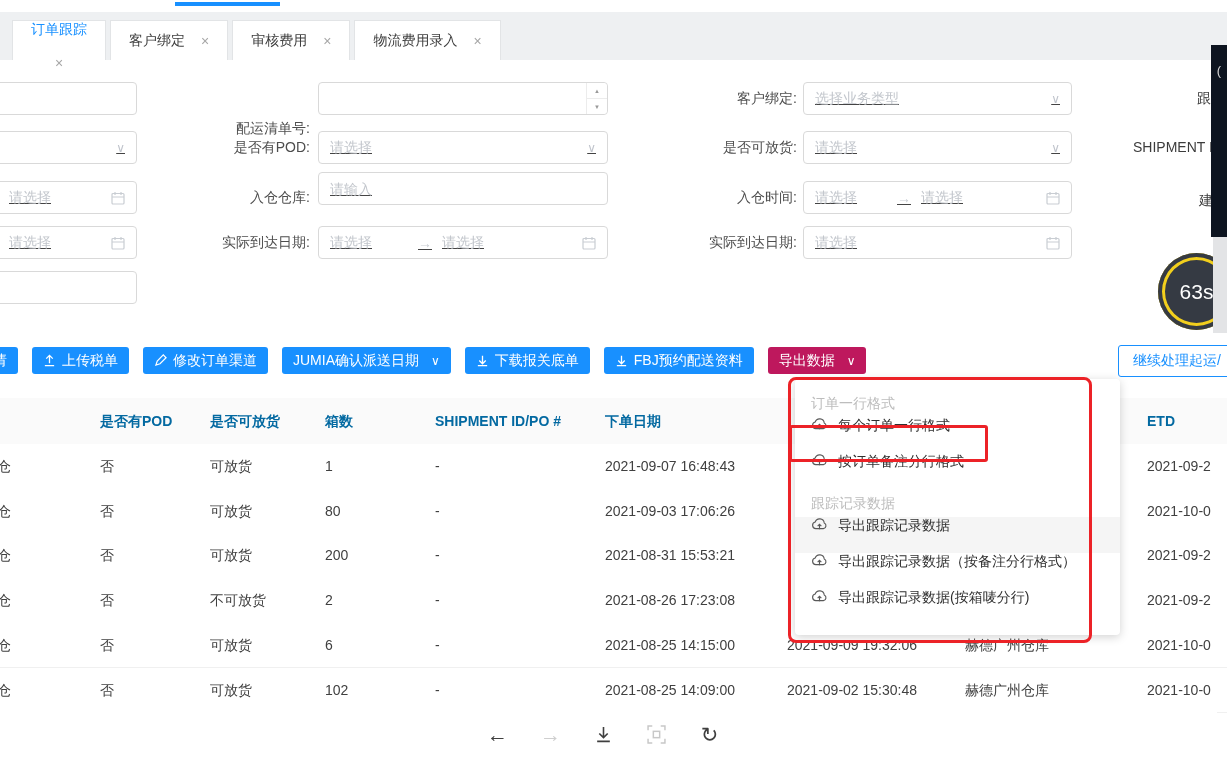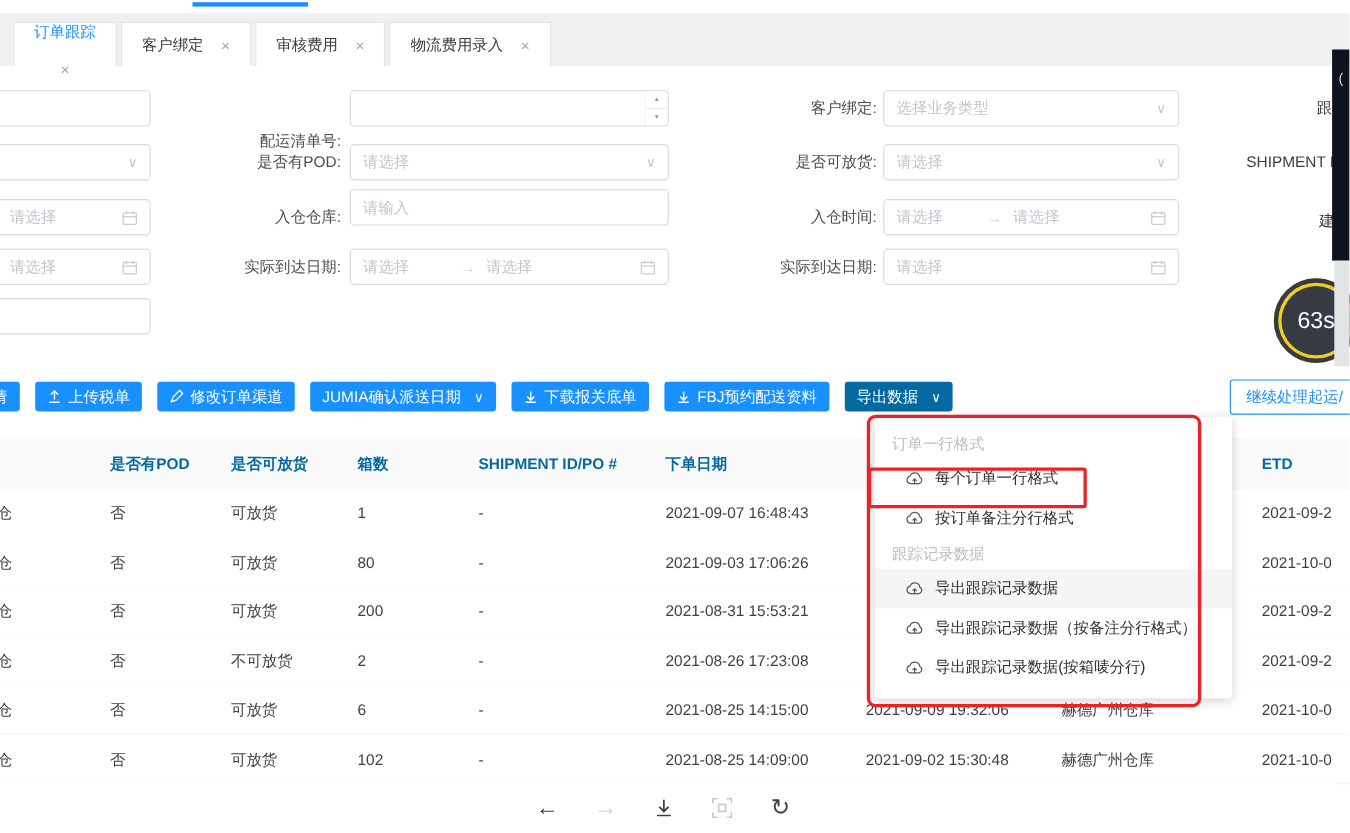--- a/index.html
+++ b/index.html
@@ -14,59 +14,59 @@
            display:flex;align-items:flex-end;padding-left:12px;box-sizing:border-box;gap:4px;z-index:4;}
   .tab{height:40px;background:#fff;border:1px solid #e2e4e6;border-bottom:none;
        display:flex;align-items:center;gap:16px;padding:0 18px;box-sizing:border-box;cursor:pointer;}
   .tab .x{color:#a6a6a6;font-size:14px;}
   .tab.active{color:#1890ff;flex-direction:column;}
   .tab:not(.active){color:#3c3c3c;}
 
   
   .flabel{position:absolute;width:160px;text-align:right;color:#4d4d4d;line-height:33px;height:33px;}
   .fbox{position:absolute;height:33px;box-sizing:border-box;border:1px solid #d9d9d9;border-radius:4px;
-        background:#fff;display:flex;align-items:center;padding:0 11px;color:#444;}
+        background:#fff;display:flex;align-items:center;padding:0 11px;color:#444;text-decoration:underline;}
   .fbox input{border:none;outline:none;width:100%;font:inherit;color:#444;background:transparent;padding:0;}
   .fbox input::placeholder{color:#c2c6cc;}
   .ph{color:#c2c6cc;flex:1;white-space:nowrap;overflow:hidden;}
   .caret{color:#c0c4cc;font-size:12px;margin-left:6px;}
   .rng-arrow{color:#c9cdd3;margin:0 10px;}
   .cal{flex:none;margin-left:8px;}
   .spin{position:absolute;right:0;top:0;width:20px;height:31px;border-left:1px solid #ececec;
         display:flex;flex-direction:column;border-radius:0 4px 4px 0;overflow:hidden;}
   .spin span{flex:1;display:flex;align-items:center;justify-content:center;font-size:6px;color:#999;cursor:pointer;background:#fff;}
   .spin span:first-child{border-bottom:1px solid #ececec;}
   .edgelabel{position:absolute;color:#3c3c3c;line-height:33px;white-space:nowrap;z-index:6;}
 
   
   .toolbar{position:absolute;left:0;top:347px;height:27px;display:flex;gap:14px;align-items:center;z-index:5;}
   .btn{height:27px;background:#1890ff;color:#fff;border:none;border-radius:3px;display:flex;align-items:center;
        gap:6px;padding:0 11px;font:inherit;cursor:pointer;white-space:nowrap;}
   .btn.clip{width:58px;margin-left:-40px;justify-content:flex-end;}
-  .btn.lite{background:#0369a1;}
+  .btn.lite{background:#be185d;}
   .btn .caret{color:#fff;}
   .linkbtn{position:absolute;left:1118px;top:345px;height:32px;box-sizing:border-box;border:1px solid #1890ff;
            border-radius:3px;background:#fff;color:#1890ff;display:flex;align-items:center;padding:0 14px;
            white-space:nowrap;cursor:pointer;z-index:5;}
 
   
   .thead{position:absolute;left:0;top:398px;width:1227px;height:46px;background:#fafafa;
          border-bottom:1px solid #e8e8e8;z-index:1;}
   .thead .cell{font-weight:bold;color:#0369a1;}
   .trow{position:absolute;left:0;width:1227px;height:44.7px;border-bottom:1px solid #f0f0f0;background:#fff;z-index:1;}
   .cell{position:absolute;top:0;line-height:44.7px;white-space:nowrap;}
   .thead .cell{line-height:46px;}
   .c1{left:-3px}.c2{left:100px}.c3{left:210px}.c4{left:325px}.c5{left:435px}
   .c6{left:605px}.c7{left:787px}.c8{left:965px}.c9{left:1147px}
 
   
   .menu{position:absolute;left:795px;top:379px;width:325px;box-sizing:border-box;background:#fff;border-radius:4px;
         box-shadow:0 2px 10px rgba(0,0,0,0.18);padding:10px 0;z-index:30;}
   .mg{height:28px;line-height:28px;padding:0 16px;color:#bdbdbd;}
-  .mi{height:36px;display:flex;align-items:center;gap:10px;padding:0 28px;color:#303030;cursor:pointer;white-space:nowrap;}
+  .mi{height:36px;display:flex;align-items:flex-start;gap:10px;padding:0 16px;color:#303030;cursor:pointer;white-space:nowrap;}
   .mi.hov{background:#f5f5f5;}
 
   
   .redbox{position:absolute;border:3px solid #ec2227;pointer-events:none;z-index:40;}
   .redbox.outer{left:788px;top:377px;width:298px;height:260px;border-radius:8px;}
   .redbox.inner{left:789px;top:425px;width:193px;height:31px;border-radius:3px;}
 
   
   .darkpanel{position:absolute;left:1211px;top:45px;width:16px;height:192px;background:#0d1420;z-index:50;
              color:#d8d8d8;font-size:13px;text-align:center;padding-top:18px;box-sizing:border-box;}

